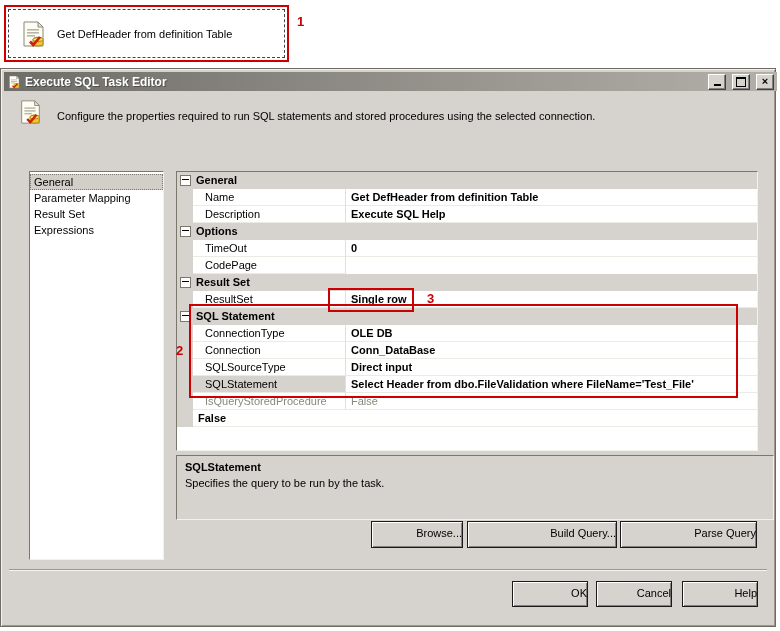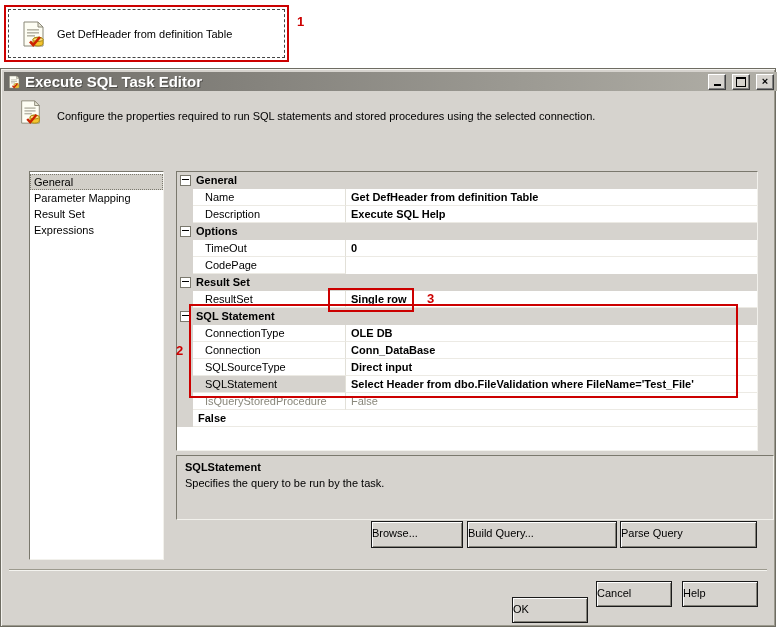--- a/index.html
+++ b/index.html
@@ -16,21 +16,21 @@
   .ann{position:absolute;color:#cc0000;font-weight:bold;font-size:13px}
   .ann-box{position:absolute;border:2px solid #cc0000;pointer-events:none}
 
   
   .dialog{position:absolute;left:0;top:68px;width:774px;height:557px;
     background:#d6d3ce;border:1px solid #6e6c62;
     box-shadow:inset 1px 1px 0 #f4f3ef, inset -1px -1px 0 #9c9a8e}
   .titlebar{position:absolute;left:3px;top:3px;width:767px;height:19px;
     background:linear-gradient(90deg,#6f6d68,#b2b0a8);
     display:flex;align-items:center;gap:4px;padding:0 3px}
-  .title-text{flex:1;color:#fff;font-weight:bold;font-size:15px;text-shadow:1px 1px 0 rgba(0,0,0,.35);
+  .title-text{flex:1;color:#fff;font-weight:bold;font-size:12px;text-shadow:1px 1px 0 rgba(0,0,0,.35);
     white-space:nowrap;overflow:hidden}
   .winbtn{width:16px;height:14px;background:#d6d3ce;margin-left:2px;flex:none;
     border:1px solid;border-color:#fff #404040 #404040 #fff;
     box-shadow:inset -1px -1px 0 #808080;
     display:flex;align-items:center;justify-content:center;cursor:default}
   .glyph-min{width:7px;height:2px;background:#000;margin-top:6px}
   .glyph-max{width:8px;height:7px;border:1px solid #000;border-top-width:2px}
   .glyph-close{font-size:11px;font-weight:bold;line-height:1}
 
   .hdr-icon{position:absolute;left:16px;top:30px}
@@ -59,21 +59,21 @@
   .row-selected .pname{background:#d6d3ce}
 
   
   .helpbox{position:absolute;left:175px;top:386px;width:580px;height:53px;background:#d6d3ce;
     border:1px solid;border-color:#7a786d #f2f1ec #f2f1ec #7a786d;padding:5px 8px}
   .help-title{font-weight:bold;margin-bottom:4px}
 
   
   .btn{position:absolute;height:25px;background:#d6d3ce;color:#000;
     border:1px solid #1a1a1a;box-shadow:inset 1px 1px 0 #fff,inset -1px -1px 0 #84827a;
-    font-family:"Liberation Sans",sans-serif;font-size:11px;text-align:left;line-height:22px;cursor:default}
+    font-family:"Liberation Sans",sans-serif;font-size:11px;text-align:right;line-height:22px;cursor:default}
   .sep{position:absolute;left:8px;width:758px;height:0;
     border-top:1px solid #9c9a8e;border-bottom:1px solid #f4f3ef}
   svg{display:block}
 </style>
 </head>
 <body>
 
 <svg width="0" height="0" style="position:absolute" aria-hidden="true">
   <symbol id="sqlicon" viewBox="0 0 28 28">
     <path d="M5 2h14l5 5v19H5z" fill="#fdfdf3" stroke="#8a8878"></path>
@@ -221,21 +221,21 @@
     <div class="help-title">SQLStatement</div>
     <div>Specifies the query to be run by the task.</div>
   </div>
 
   <div class="btn" style="left:370px;top:452px;width:90px">Browse...</div>
   <div class="btn" style="left:466px;top:452px;width:148px">Build Query...</div>
   <div class="btn" style="left:619px;top:452px;width:135px">Parse Query</div>
 
   <div class="sep" style="top:500px"></div>
 
-  <div class="btn" style="left:511px;top:528px;width:74px;height:24px">OK</div>
+  <div class="btn" style="left:511px;top:512px;width:74px;height:24px">OK</div>
   <div class="btn" style="left:595px;top:512px;width:74px;height:24px">Cancel</div>
   <div class="btn" style="left:681px;top:512px;width:74px;height:24px">Help</div>
 </div>
 
 <div class="ann-box" style="left:328px;top:288px;width:82px;height:20px"></div>
 <div class="ann" style="left:427px;top:291px">3</div>
 
 <div class="ann-box" style="left:189px;top:304px;width:545px;height:90px"></div>
 <div class="ann" style="left:176px;top:343px">2</div>
 

